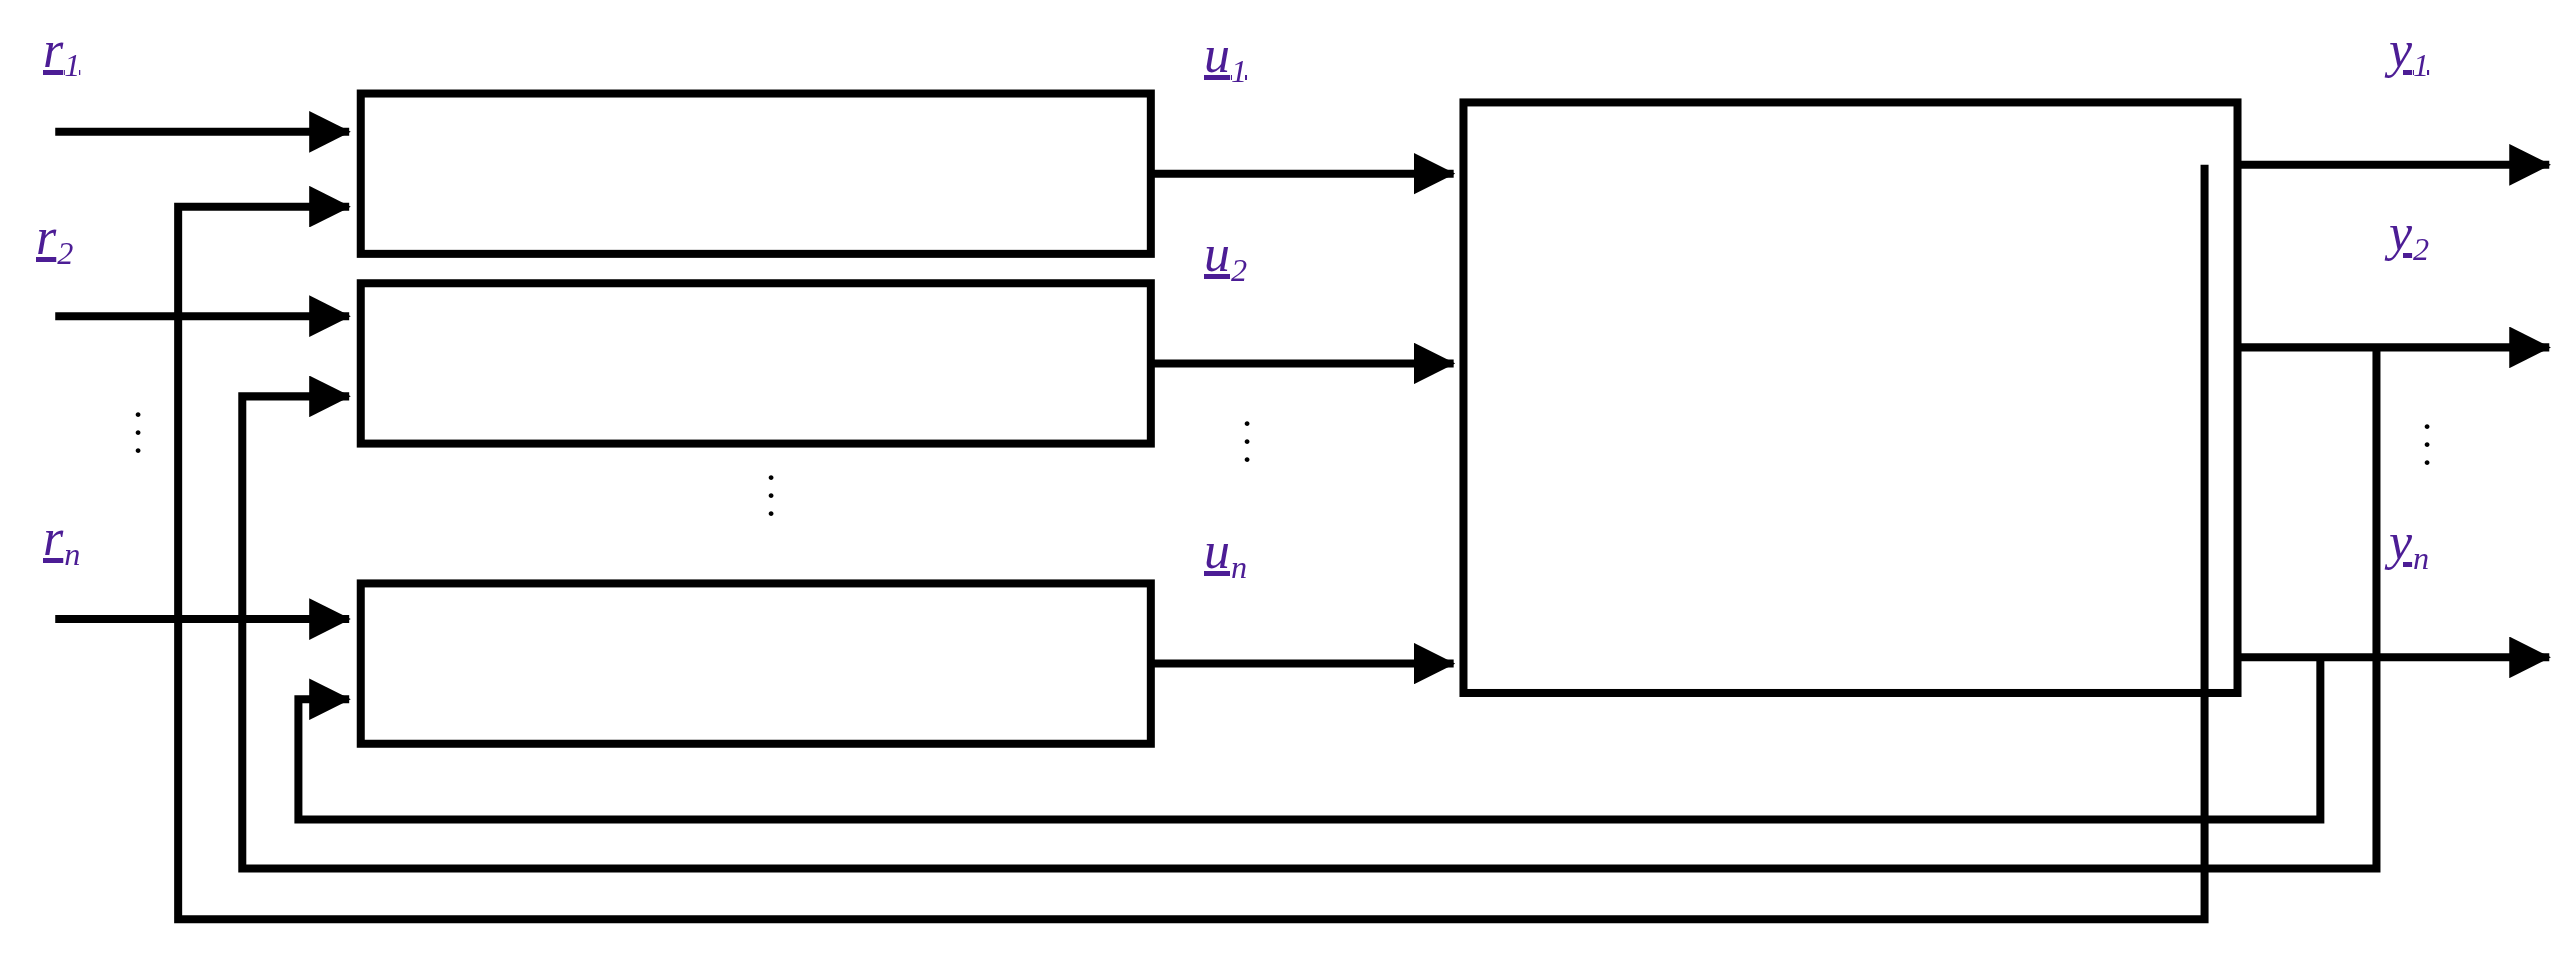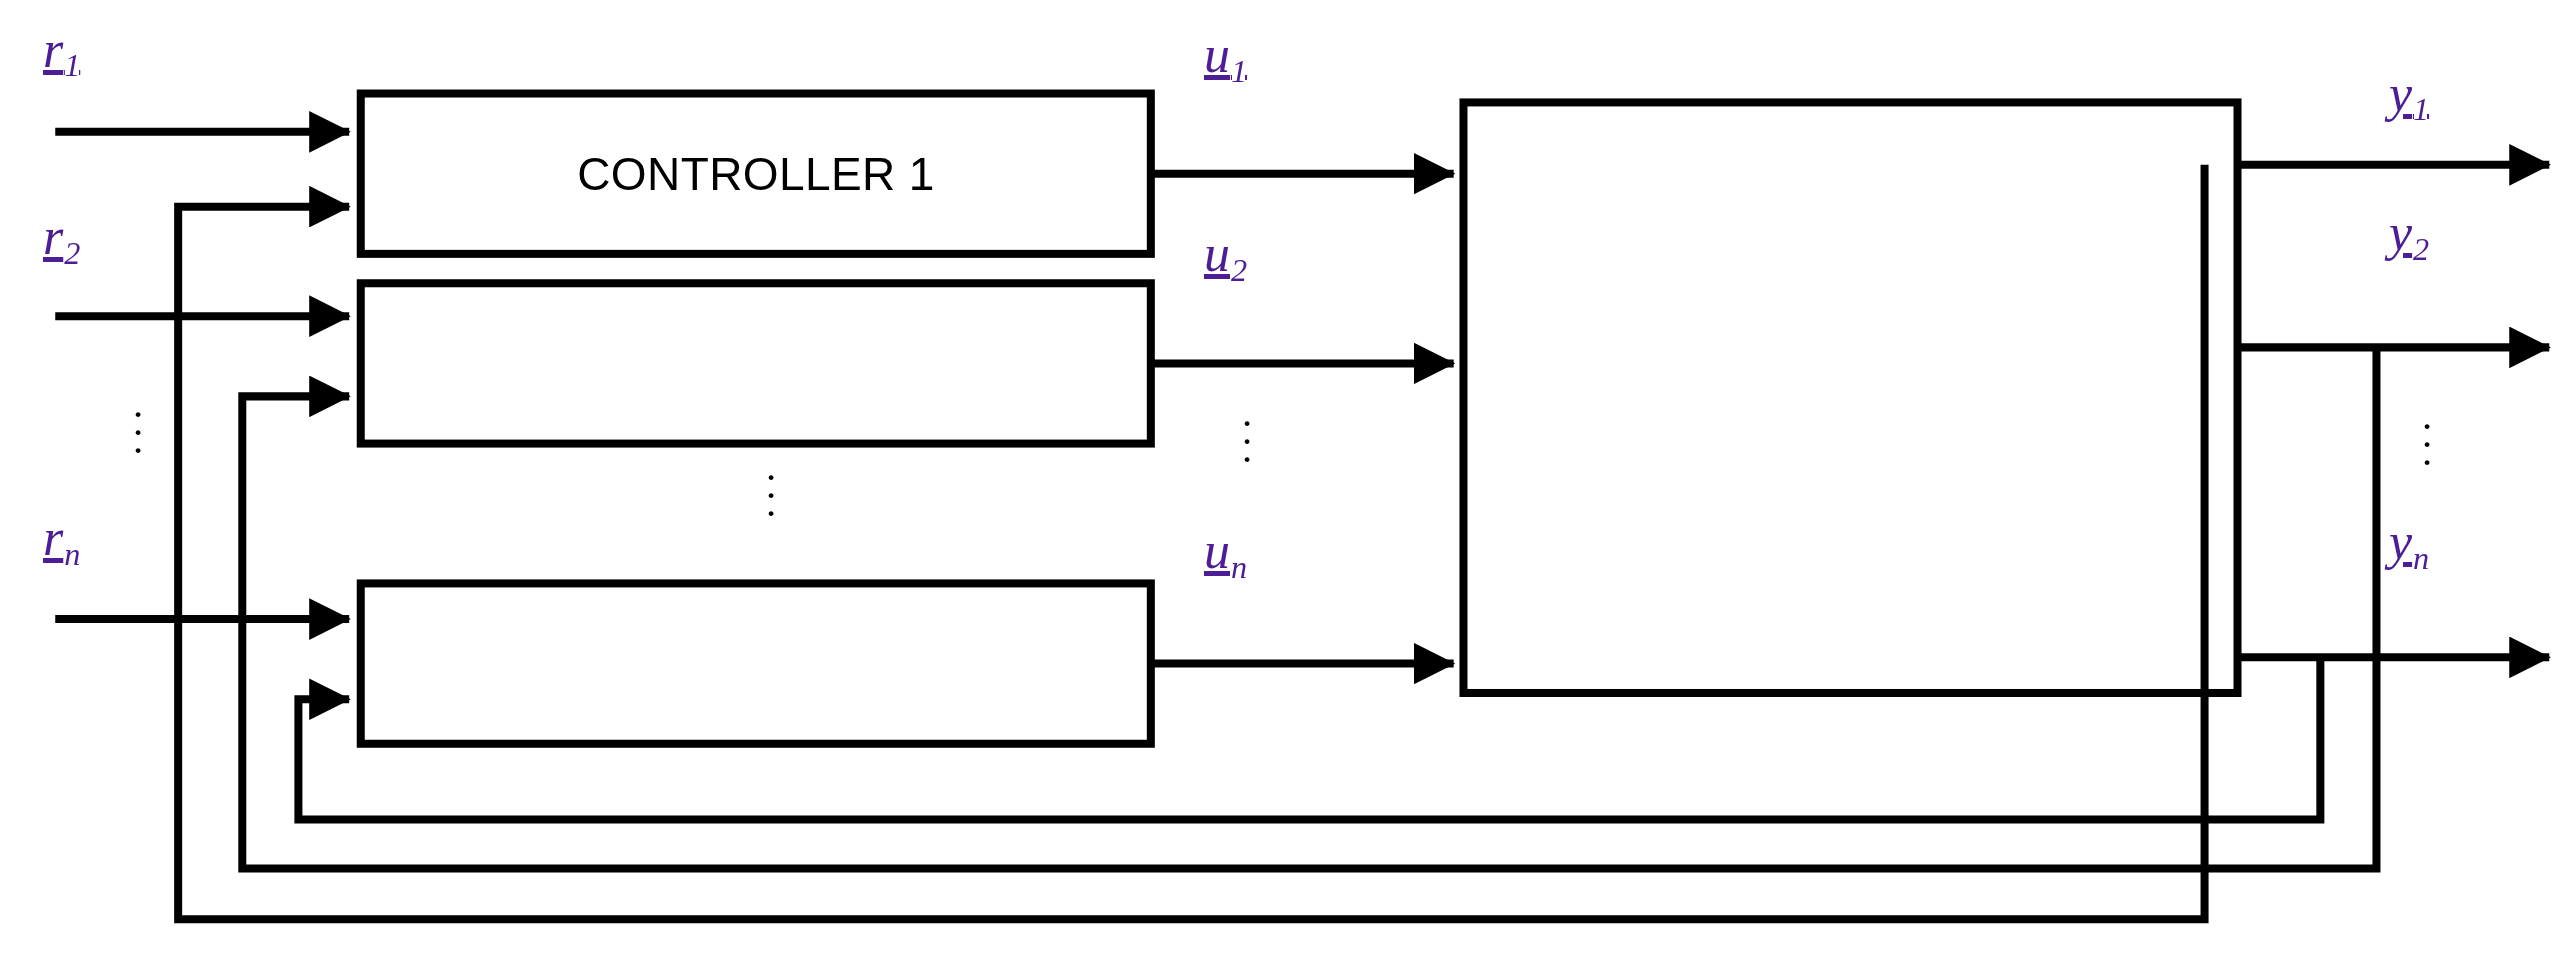--- a/index.html
+++ b/index.html
@@ -88,43 +88,42 @@
 
       <path d="M 2475 185 L 2475 1032 L 200 1032 L 200 232 L 392 232" marker-end="url(#ah)"></path>
 
       <path d="M 2668 390 L 2668 975 L 272 975 L 272 445 L 392 445" marker-end="url(#ah)"></path>
 
       <path d="M 2605 738 L 2605 920 L 335 920 L 335 785 L 392 785" marker-end="url(#ah)"></path>
 
     </g>
   </svg>
 
-  <div class="blk-label ctrl-label" style="left:361px;top:94px;width:790px;height:160px;display:flex;align-items:center;justify-content:center;">CONTROLLER 1</div>
 
   <div class="blk-label" style="left:43px;top:19.6px;">
     <span class="sig"><span>r</span><sub>1</sub></span>
   </div>
-  <div class="blk-label" style="left:43px;top:207px;">
+  <div class="blk-label" style="left:36px;top:207px;">
     <span class="sig"><span>r</span><sub>2</sub></span>
   </div>
   <div class="blk-label" style="left:43px;top:508px;">
     <span class="sig"><span>r</span><sub>n</sub></span>
   </div>
 
   <div class="blk-label" style="left:1204px;top:25px;">
     <span class="sig"><span>u</span><sub>1</sub></span>
   </div>
   <div class="blk-label" style="left:1204px;top:224px;">
     <span class="sig"><span>u</span><sub>2</sub></span>
   </div>
   <div class="blk-label" style="left:1204px;top:521px;">
     <span class="sig"><span>u</span><sub>n</sub></span>
   </div>
 
-  <div class="blk-label" style="left:2389px;top:19.6px;margin-top:44px;">
+  <div class="blk-label" style="left:2389px;top:19.6px;">
     <span class="sig"><span>y</span><sub>1</sub></span>
   </div>
   <div class="blk-label" style="left:2389px;top:203px;">
     <span class="sig"><span>y</span><sub>2</sub></span>
   </div>
   <div class="blk-label" style="left:2389px;top:512px;">
     <span class="sig"><span>y</span><sub>n</sub></span>
   </div>
 
   <div class="vdots" style="left:120px;top:405px;width:36px;">

